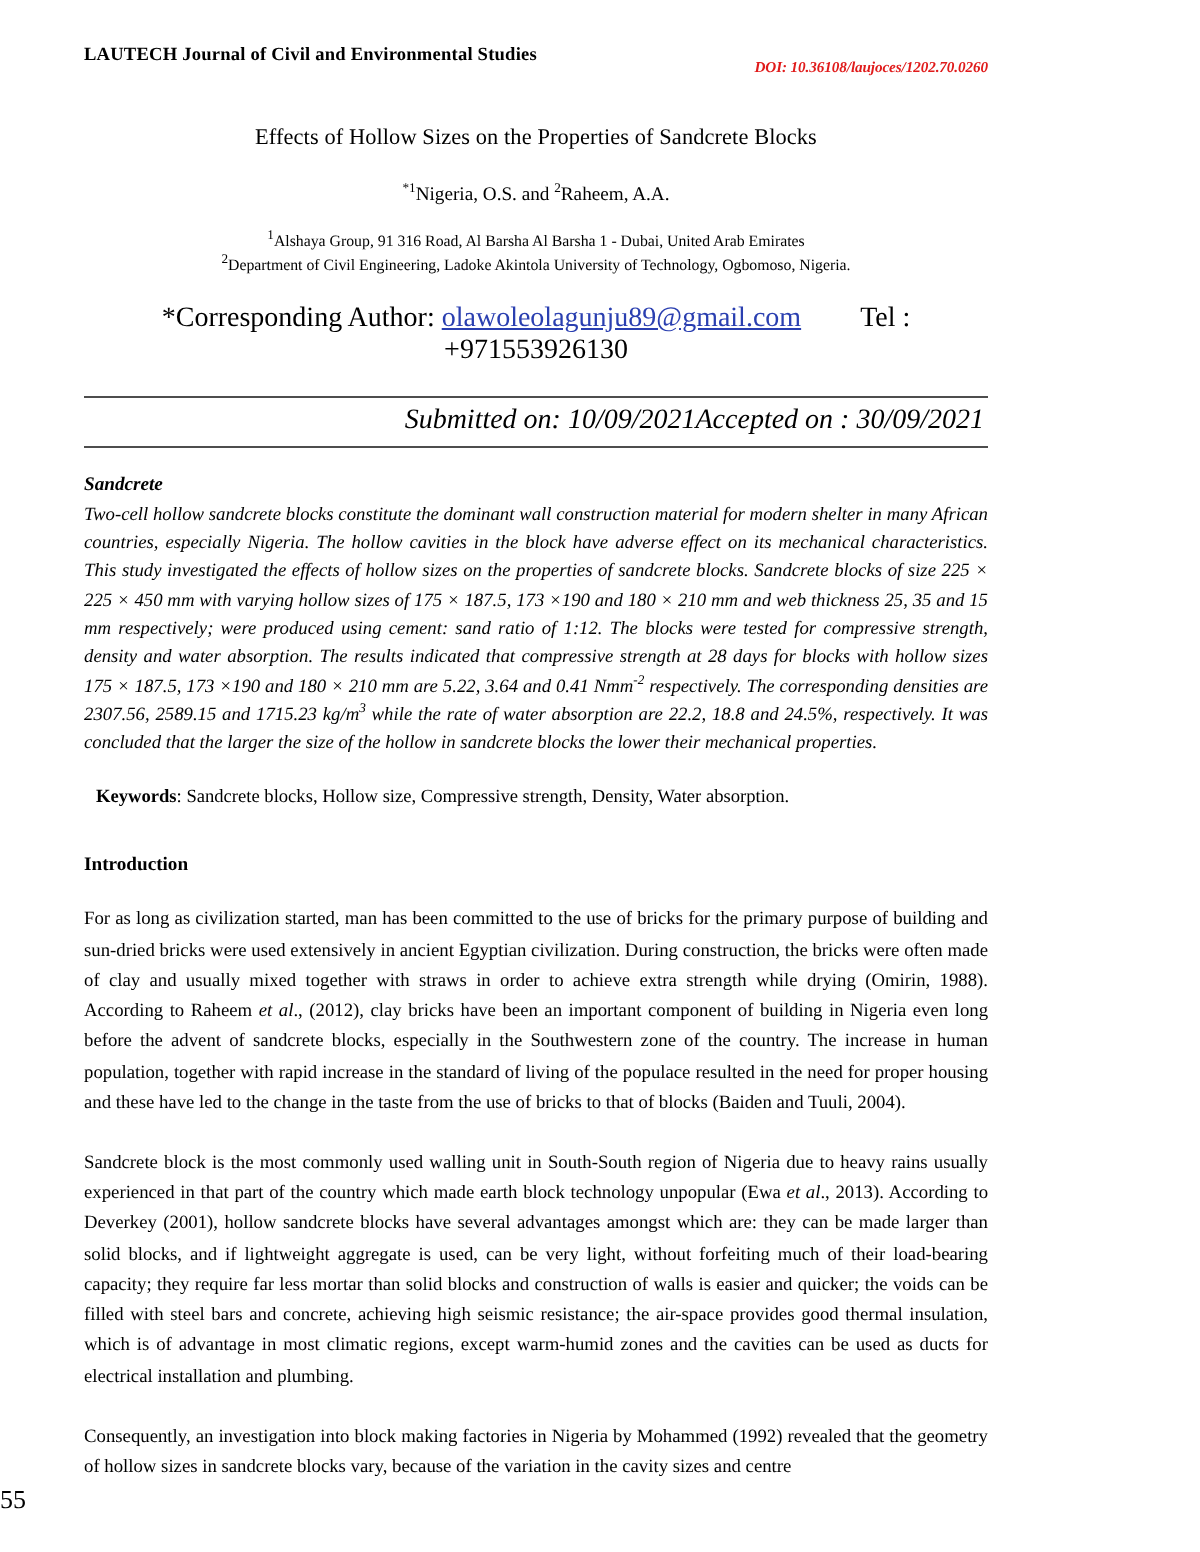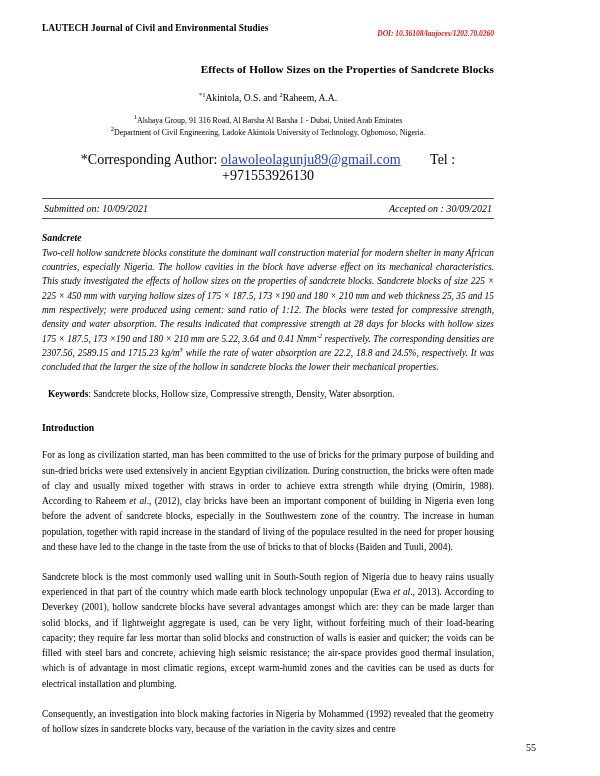--- a/index.html
+++ b/index.html
@@ -38,23 +38,23 @@
     right: 0;
     top: 7px;
     font-size: 7.6px;
     font-weight: bold;
     color: #e01b1b;
     letter-spacing: -0.05px;
     font-style: italic;
   }
 
   .paper-title {
-    text-align: right;
+    text-align: center;
     font-size: 11.2px;
-    font-weight: bold;
+    font-weight: normal;
     margin-top: 9px;
     letter-spacing: 0.05px;
   }
 
   .authors {
     text-align: center;
     font-size: 9.6px;
     margin-top: 17px;
   }
   .authors sup, .affil sup, .corr sup {
@@ -85,22 +85,22 @@
 
   
   .dates-wrap {
     margin-top: 14px;
     border-top: 1px solid #4d4d4d;
     border-bottom: 1px solid #4d4d4d;
     padding: 4px 2px 4px 2px;
   }
   .dates {
     display: flex;
-    justify-content: space-between;
-    font-size: 10px;
+    justify-content: flex-end;
+    font-size: 14px;
     font-style: italic;
   }
 
   
   .section-heading {
     font-size: 9.6px;
     font-weight: bold;
     font-style: italic;
     margin-top: 13px;
   }
@@ -138,41 +138,40 @@
     line-height: 1.62;
     margin: 15px 0 0 0;
   }
   p.para i { font-style: italic; }
 
   .page-number {
     position: absolute;
     left: 0;
     right: 0;
     top: 742px;
-    text-align: right;
-    font-size: 10px;
-    margin-left: 32px;
+    text-align: left;
+    font-size: 13px;
   }
 </style>
 </head>
 <body>
 
 <div class="page">
 
   <div class="masthead">
     <div class="journal-lines">
       <div>LAUTECH Journal of Civil and Environmental Studies</div>
     </div>
     <div class="doi">DOI: 10.36108/laujoces/1202.70.0260</div>
   </div>
 
   <div class="paper-title">Effects of Hollow Sizes on the Properties of Sandcrete Blocks</div>
 
   <div class="authors">
-    <sup>*1</sup><span>Akintola, O.S.</span><span> and </span><sup>2</sup><span>Raheem, A.A.</span>
+    <sup>*1</sup><span>Nigeria, O.S.</span><span> and </span><sup>2</sup><span>Raheem, A.A.</span>
   </div>
 
   <div class="affil">
     <div><sup>1</sup><span>Alshaya Group, 91 316 Road, Al Barsha Al Barsha 1 - Dubai, United Arab Emirates</span></div>
     <div><sup>2</sup><span>Department of Civil Engineering, Ladoke Akintola University of Technology, Ogbomoso, Nigeria.</span></div>
   </div>
 
   <div class="corr">
     <span>*Corresponding Author:</span>
     <a class="email" href="#">olawoleolagunju89@gmail.com</a>

